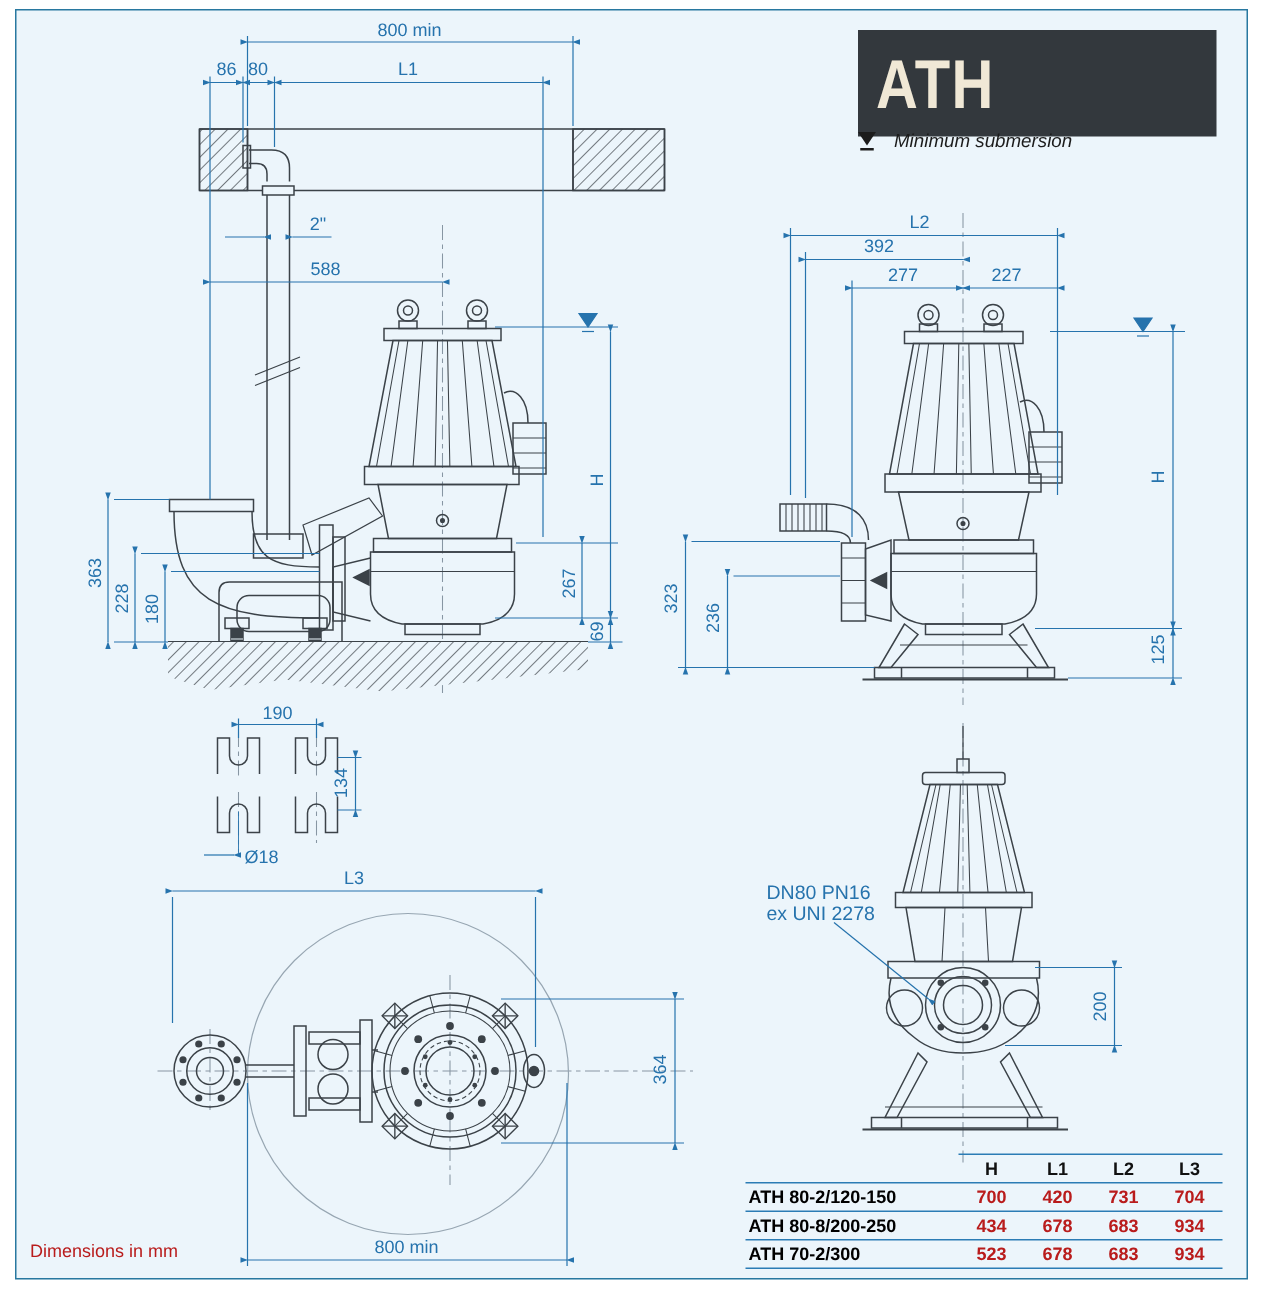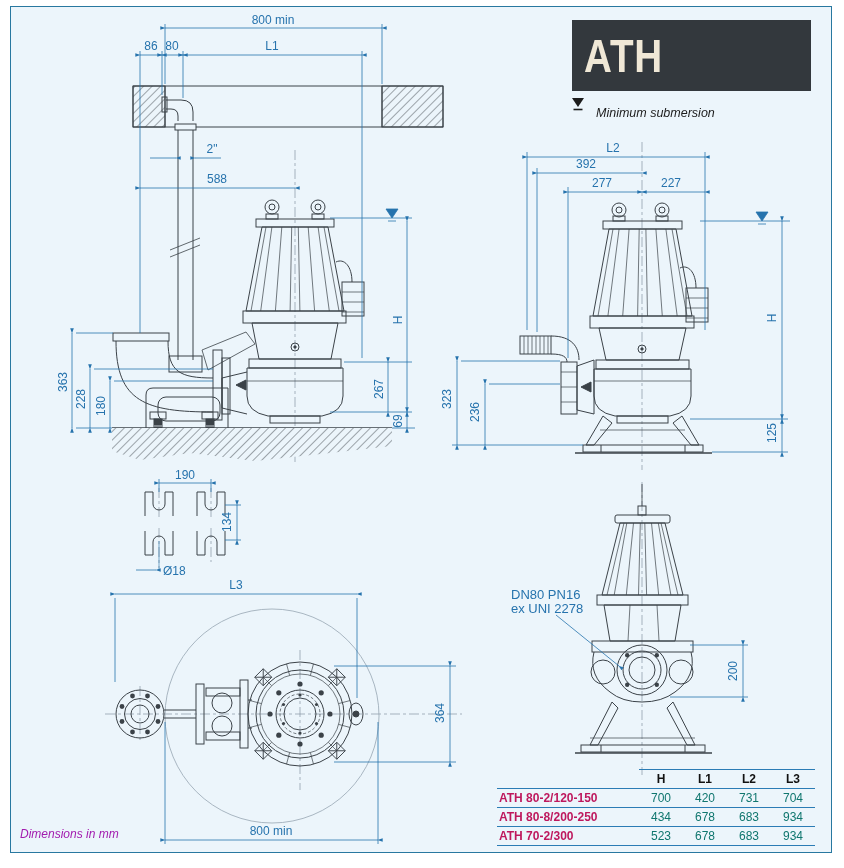--- a/index.html
+++ b/index.html
@@ -5,31 +5,31 @@
   html,body{margin:0;padding:0;background:#ffffff;width:844px;height:868px;
     font-family:"Liberation Sans",sans-serif;position:relative;overflow:hidden;}
   .sheet{position:absolute;left:10px;top:6px;width:822px;height:847px;
     background:#ecf5fb;border:1.6px solid #2878a0;box-sizing:border-box;}
   .drawing-svg{position:absolute;left:10px;top:6px;width:824px;height:849px;}
   .ath-bar{position:absolute;left:572px;top:0;width:239px;height:71px;background:#33383d;
     display:flex;align-items:center;margin-top:20px;}
   .ath-bar span{color:#f0e8d6;font-size:46px;font-weight:bold;margin-left:12px;
     transform:scaleX(.84);transform-origin:left center;letter-spacing:1px;}
   .legend{position:absolute;left:570px;top:86px;display:flex;align-items:center;}
-  .legend .txt{font-size:12.5px;font-style:italic;color:#1c1c1c;margin-left:9px;margin-top:20px;}
-  .footnote{position:absolute;left:20px;top:827px;font-size:12px;font-style:italic;color:#a21caf;}
+  .legend .txt{font-size:12.5px;font-style:italic;color:#1c1c1c;margin-left:9px;}
+  .footnote{position:absolute;left:20px;top:827px;font-size:12px;color:#b91c1c;}
   .dimtable{position:absolute;left:497px;top:769px;width:318px;font-size:12px;
     border-bottom:1.5px solid #2b7cb5;}
   .dimtable .row{display:flex;align-items:center;height:18px;border-top:1.5px solid #2b7cb5;}
   .dimtable .head{height:19px;border-top:none;}
-  .dimtable .labelcell{width:142px;padding-left:2px;font-weight:bold;color:#be185d;box-sizing:border-box;}
+  .dimtable .labelcell{width:142px;padding-left:2px;font-weight:bold;color:#000000;box-sizing:border-box;}
   .dimtable .head .labelcell{border-top:none;}
   .dimtable .cols{display:flex;height:100%;align-items:center;}
   .dimtable .head .cols{border-top:1.5px solid #2b7cb5;height:100%;}
-  .dimtable .cell{width:44px;text-align:center;color:#0f766e;}
+  .dimtable .cell{width:44px;text-align:center;color:#b91c1c;font-weight:bold;}
   .dimtable .head .cell{font-weight:bold;color:#111;}
 </style>
 </head>
 <body>
 
 <div class="sheet"></div>
 
 <svg class="drawing-svg" viewBox="10 6 824 849" font-family="Liberation Sans, sans-serif">
   <defs>
     <marker id="ar" viewBox="0 0 10 10" refX="1" refY="5" markerWidth="6.5" markerHeight="6.5" orient="auto-start-reverse">

